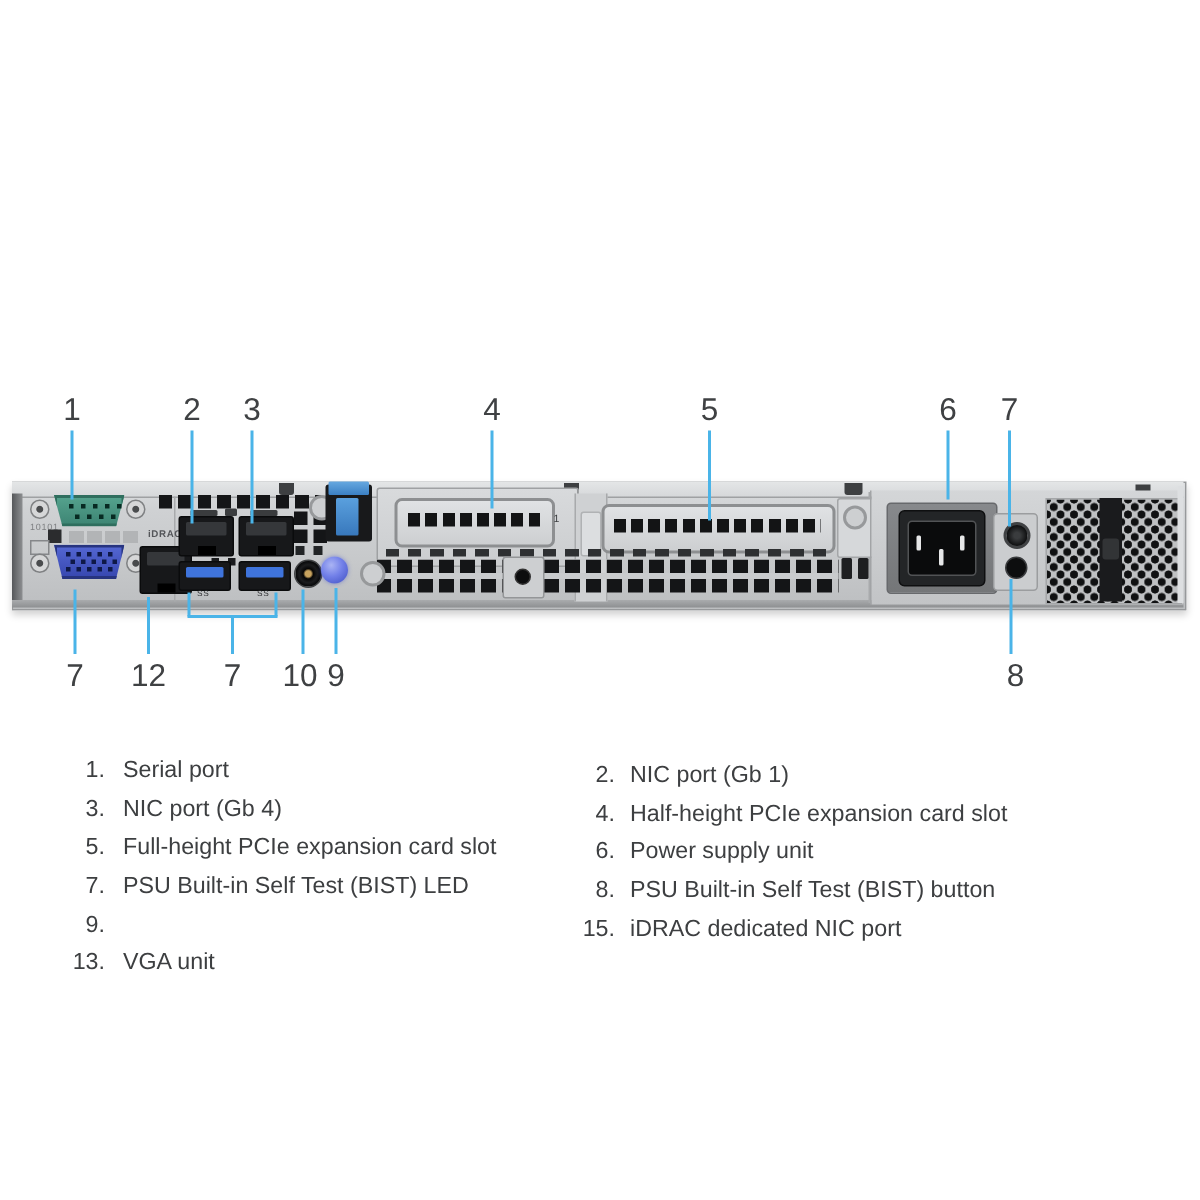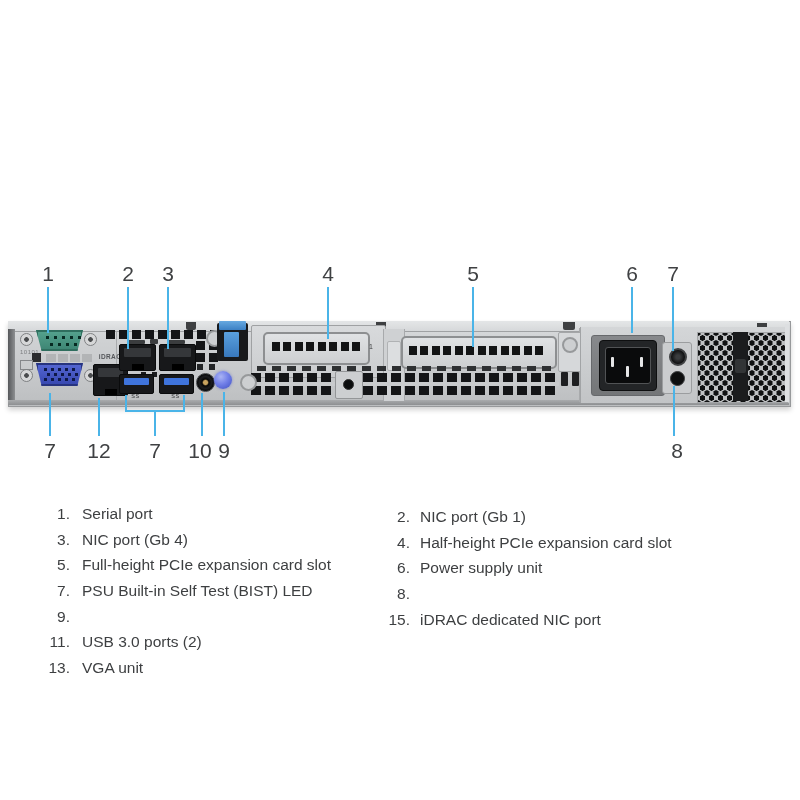--- a/index.html
+++ b/index.html
@@ -242,44 +242,41 @@
         <span class="ltext">Full-height PCIe expansion card slot</span>
       </div>
     <div class="lrow">
         <span class="lnum">7.</span>
         <span class="ltext">PSU Built-in Self Test (BIST) LED</span>
       </div>
     <div class="lrow">
         <span class="lnum">9.</span>
       </div>
     <div class="lrow">
-        <span class="lnum">11.</span>
-        <span class="ltext">USB 3.0 ports (2)</span>
-      </div>
-    <div class="lrow">
         <span class="lnum">13.</span>
         <span class="ltext">VGA unit</span>
       </div>
   </div>
 
   <div class="abs lcol lcol-right" style="left:384px;top:508px;width:400px;">
     <div class="lrow">
         <span class="lnum">2.</span>
         <span class="ltext">NIC port (Gb 1)</span>
       </div>
     <div class="lrow">
         <span class="lnum">4.</span>
         <span class="ltext">Half-height PCIe expansion card slot</span>
       </div>
     <div class="lrow">
         <span class="lnum">6.</span>
         <span class="ltext">Power supply unit</span>
       </div>
     <div class="lrow">
         <span class="lnum">8.</span>
+        <span class="ltext">PSU Built-in Self Test (BIST) button</span>
       </div>
     <div class="lrow">
         <span class="lnum">15.</span>
         <span class="ltext">iDRAC dedicated NIC port</span>
       </div>
   </div>
 
 </div>
 
 </body></html>

